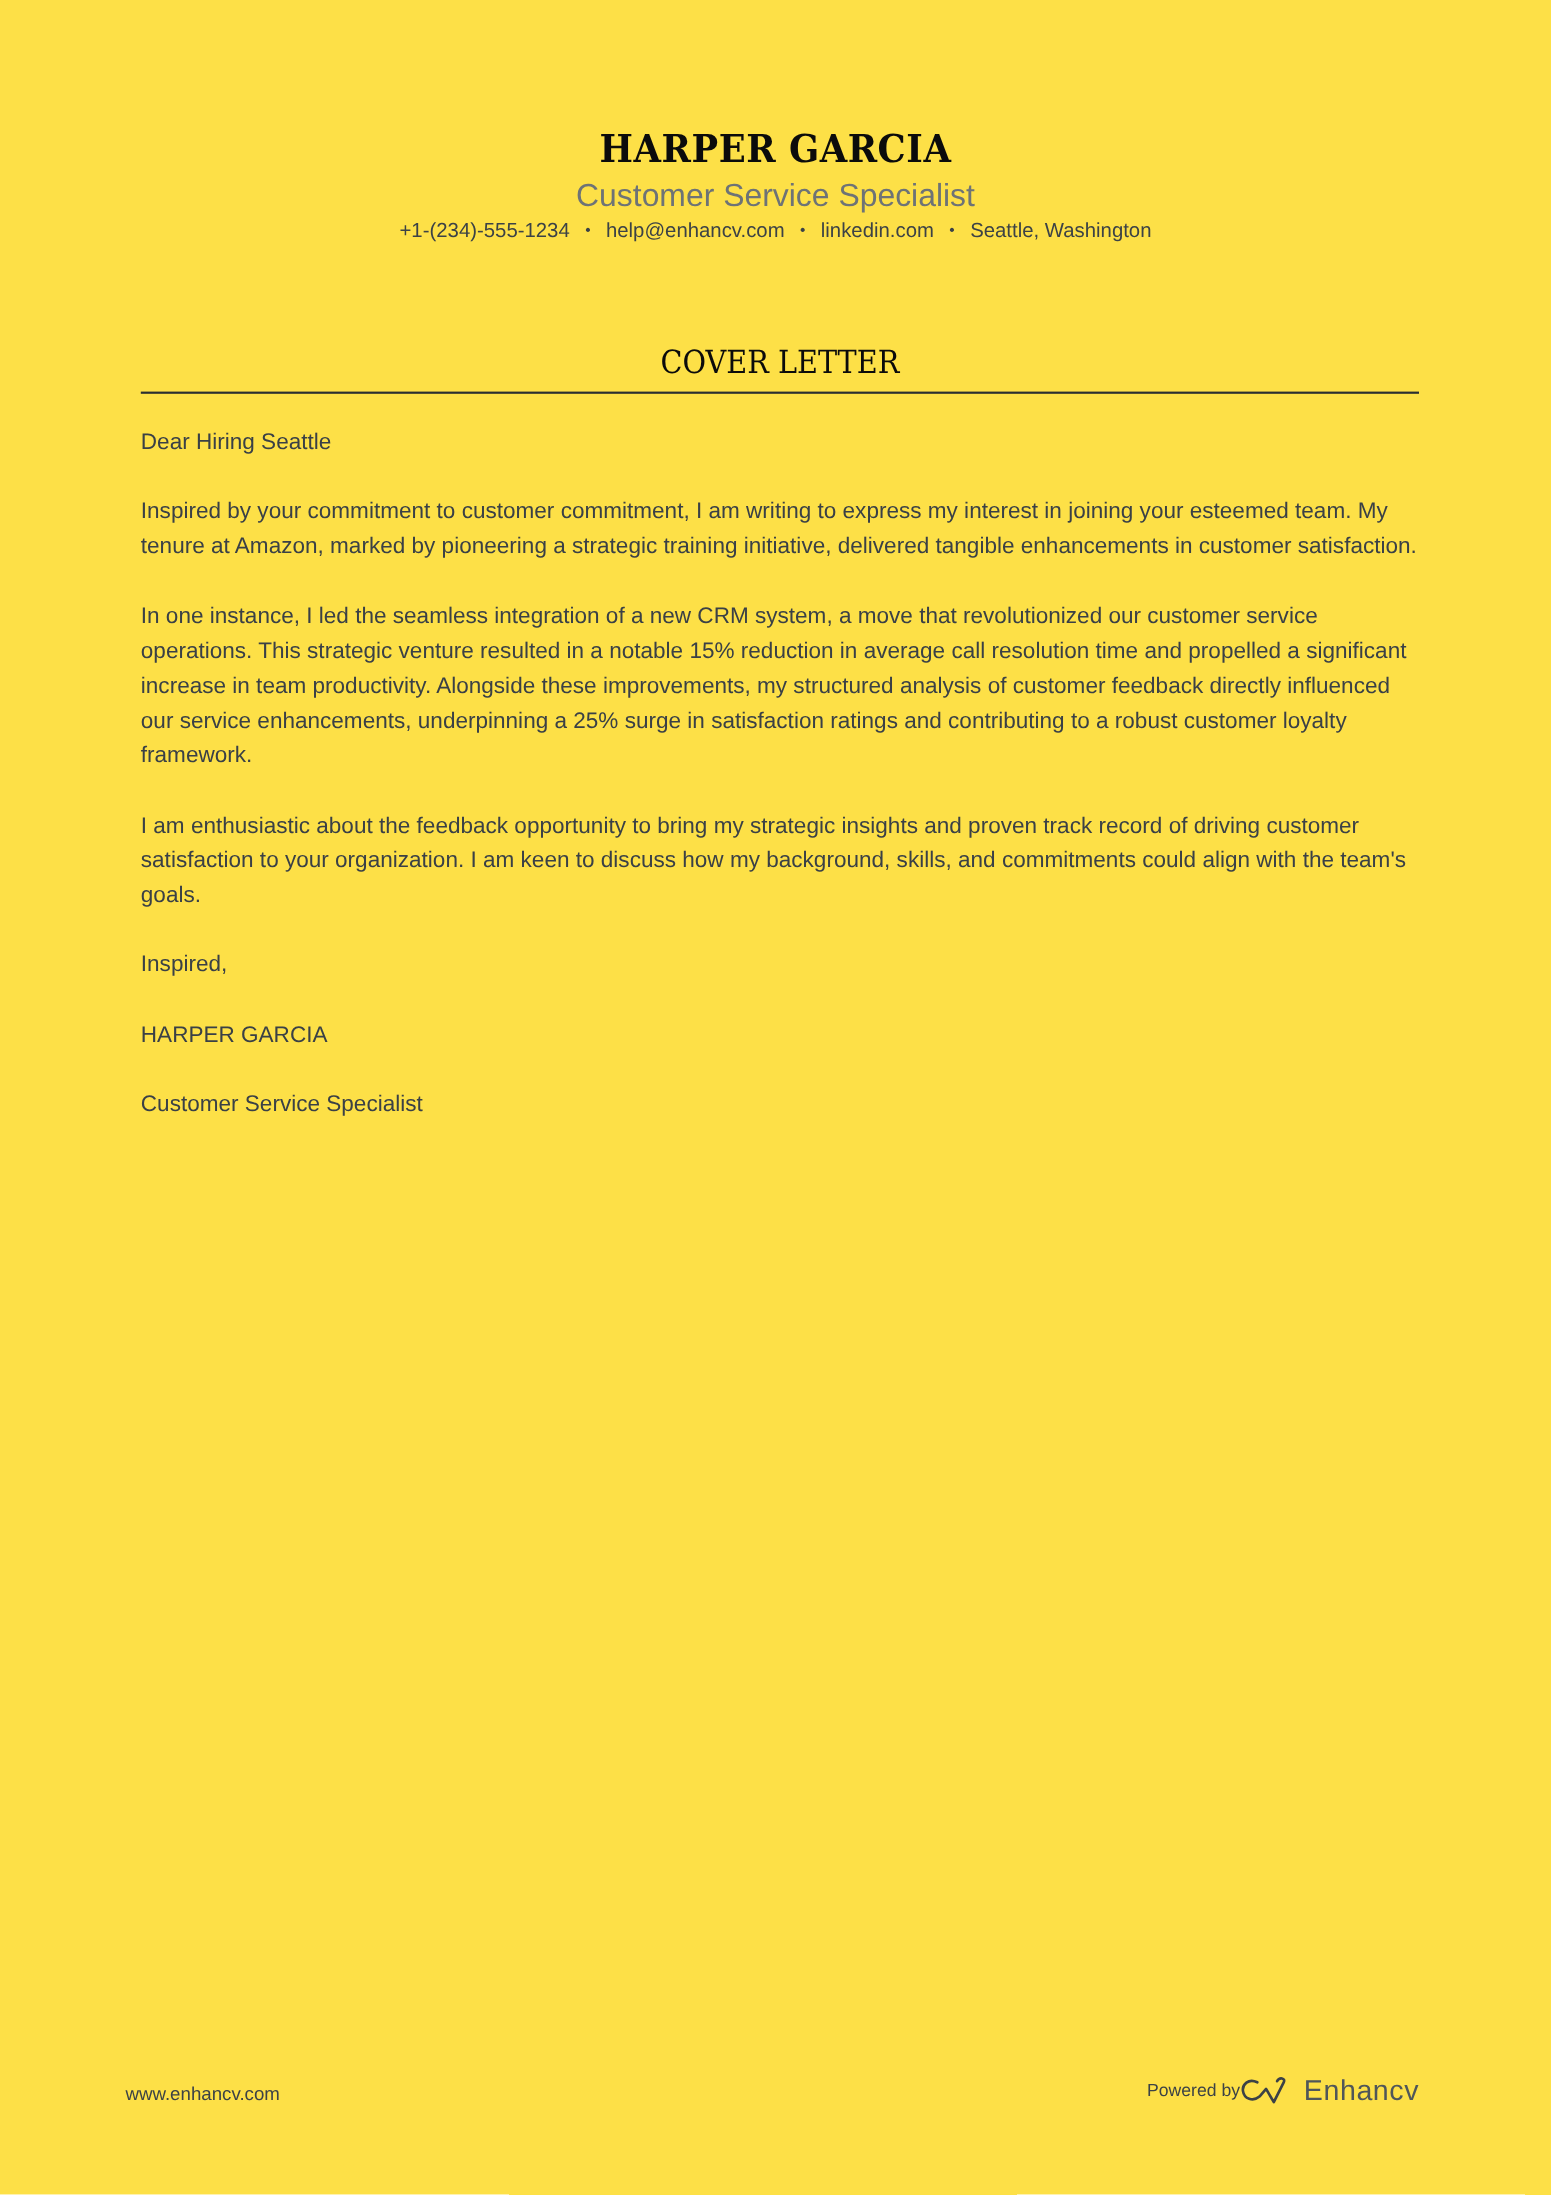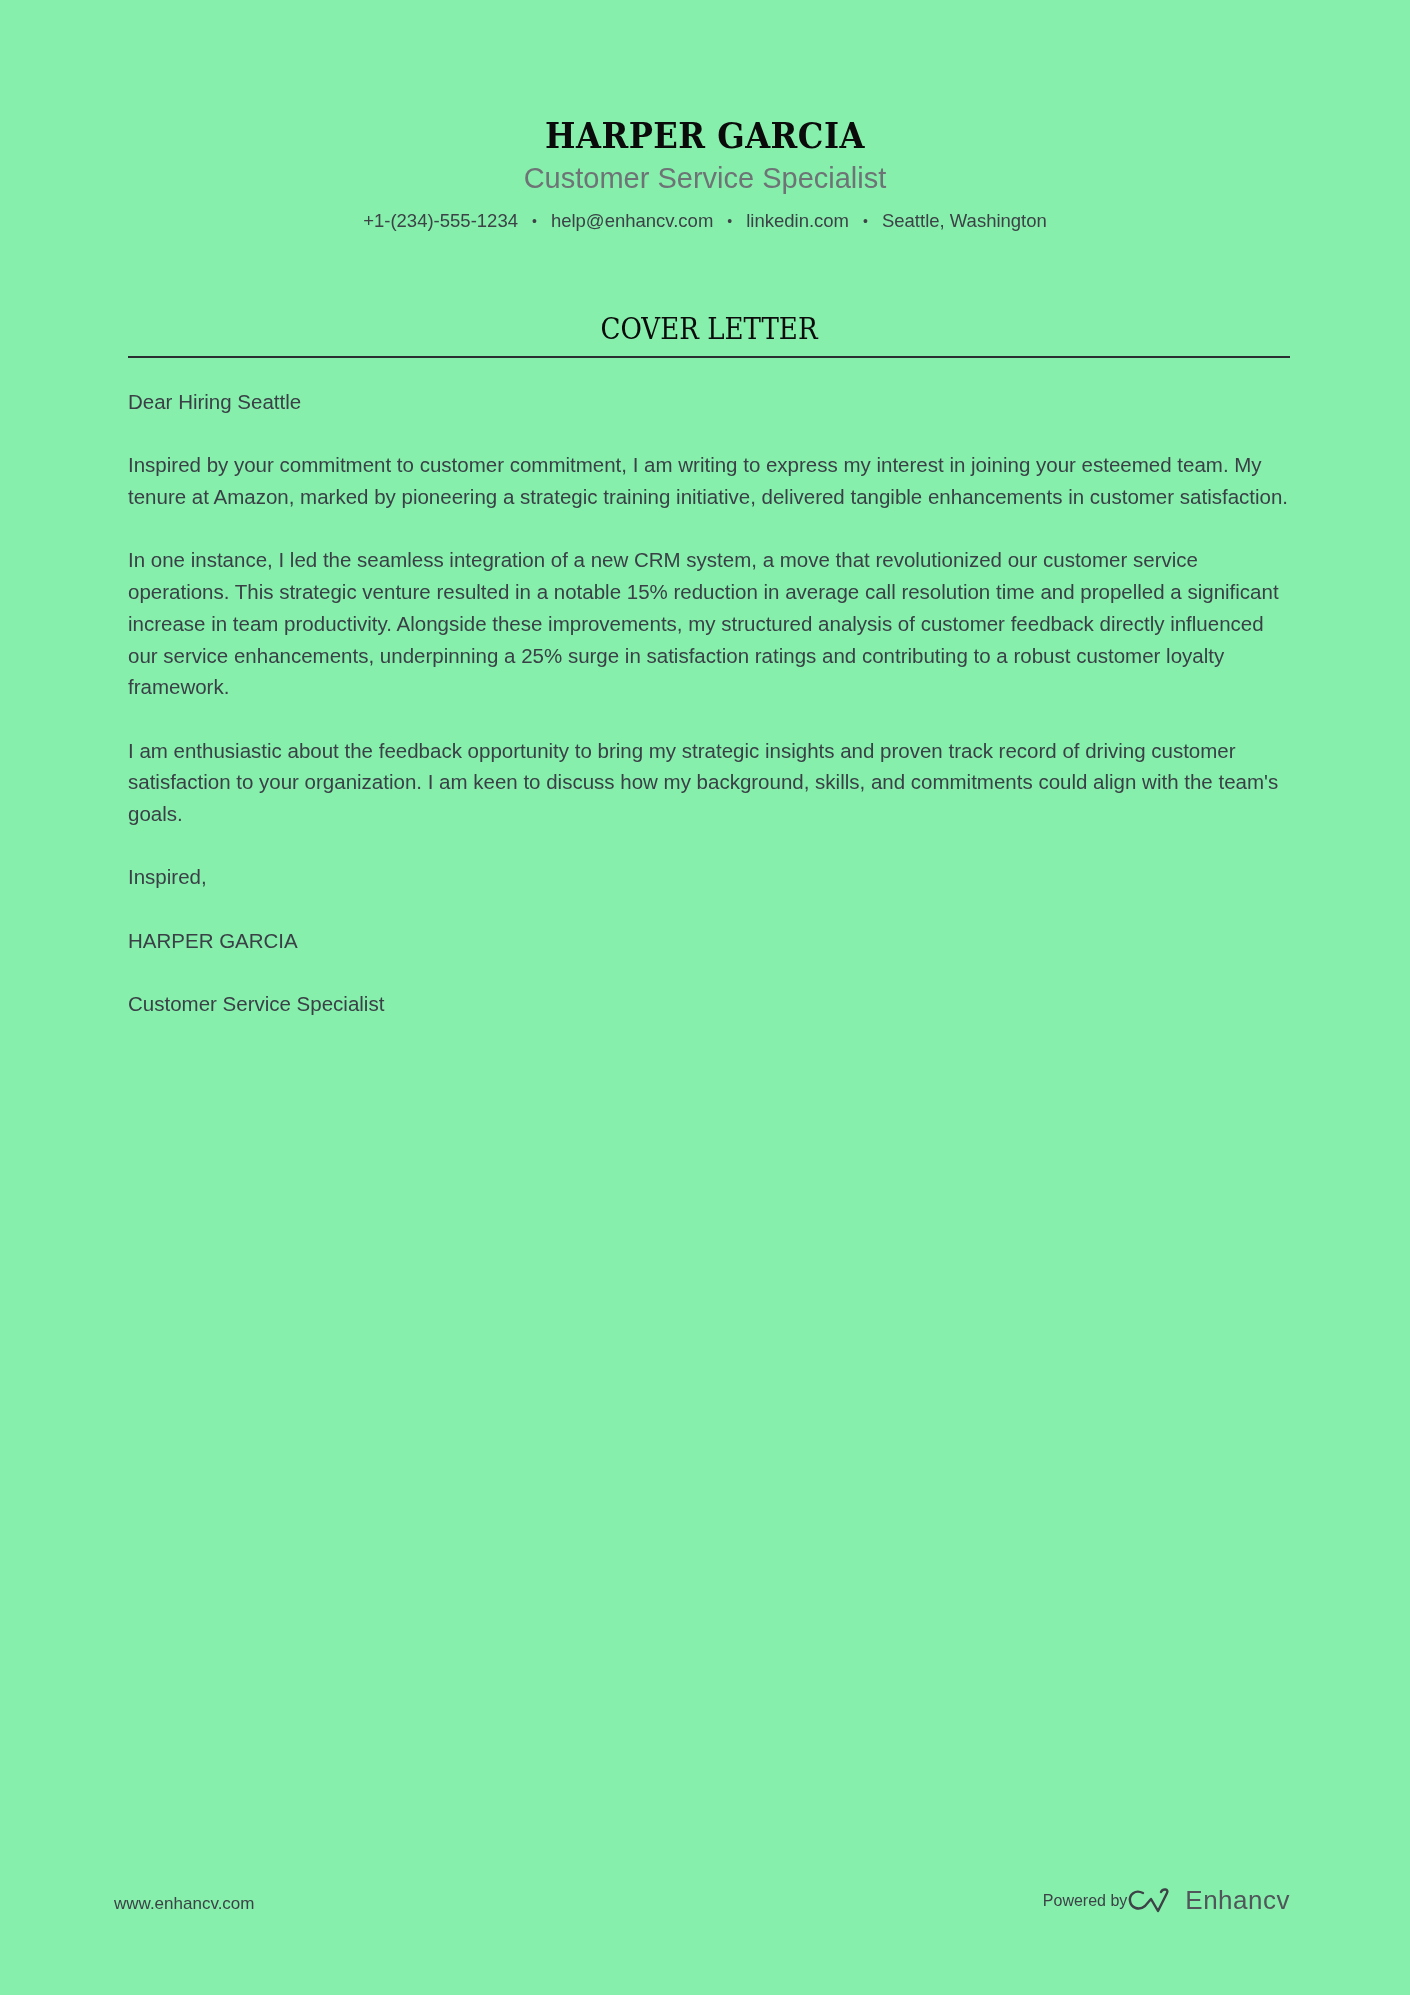--- a/index.html
+++ b/index.html
@@ -1,21 +1,21 @@
 <!DOCTYPE html>
 <html><head>
   <meta charset="utf-8">
   <style>
     html, body { margin: 0; padding: 0; background: #ffffff; }
     body { width: 1410px; height: 1995px; position: relative; overflow: hidden; }
-    .page { position: absolute; left: 0; top: 0; width: 1410px; height: 1995px; background: #86efac; }
+    .page { position: absolute; left: 0; top: 0; width: 1410px; height: 1995px; background: #fde047; }
     .header { position: absolute; left: 0; top: 112px; width: 1410px; text-align: center; }
     .name { font-family: "DejaVu Serif", serif; font-weight: bold; font-size: 35px; color: #0b0b0b; letter-spacing: 0.5px; line-height: 48px; margin: 0; transform: scaleX(0.92); }
     .title { font-family: "Liberation Sans", sans-serif; font-size: 29px; color: #6e7376; line-height: 36px; margin-top: 0px; }
-    .contacts { font-family: "Liberation Sans", sans-serif; font-size: 18.5px; color: #3c4246; line-height: 26px; margin-top: 12px; }
+    .contacts { font-family: "Liberation Sans", sans-serif; font-size: 18.5px; color: #3c4246; line-height: 26px; margin-top: 0px; }
     .contacts .sep { display: inline-block; margin: 0 14px; font-size: 14px; position: relative; top: -1px; }
     .section-title { position: absolute; left: 128px; width: 1162px; top: 309px; text-align: center; font-family: "DejaVu Serif", serif; font-size: 29px; color: #0b0b0b; line-height: 40px; transform: scaleX(0.9); }
     .rule { position: absolute; left: 128px; top: 356px; width: 1162px; height: 2px; background: #2a2e31; }
     .body { position: absolute; left: 128px; top: 386px; width: 1162px; font-family: "Liberation Sans", sans-serif; font-size: 20.5px; color: #3a4046; line-height: 31.7px; }
     .body p { margin: 0 0 31.7px 0; }
     .footer-left { position: absolute; left: 114px; top: 1894px; font-family: "Liberation Sans", sans-serif; font-size: 17px; color: #3c4246; }
     .footer-right { position: absolute; right: 120px; top: 1885px; display: flex; align-items: center; font-family: "Liberation Sans", sans-serif; color: #3c4246; }
     .powered { font-size: 16px; }
     .logo-mark { width: 46px; height: 28px; margin-right: 12px; }
     .logo-text { font-size: 26px; color: #505659; letter-spacing: 0.5px; }

